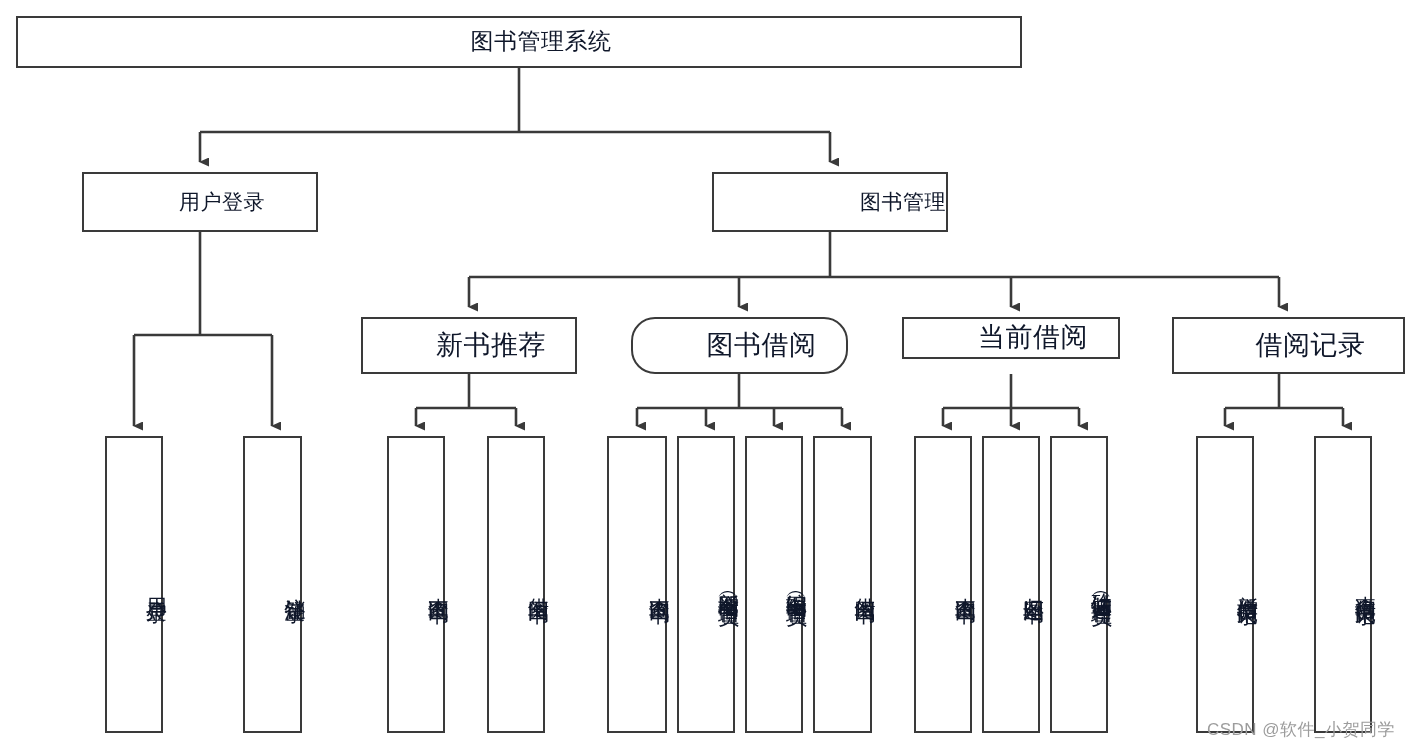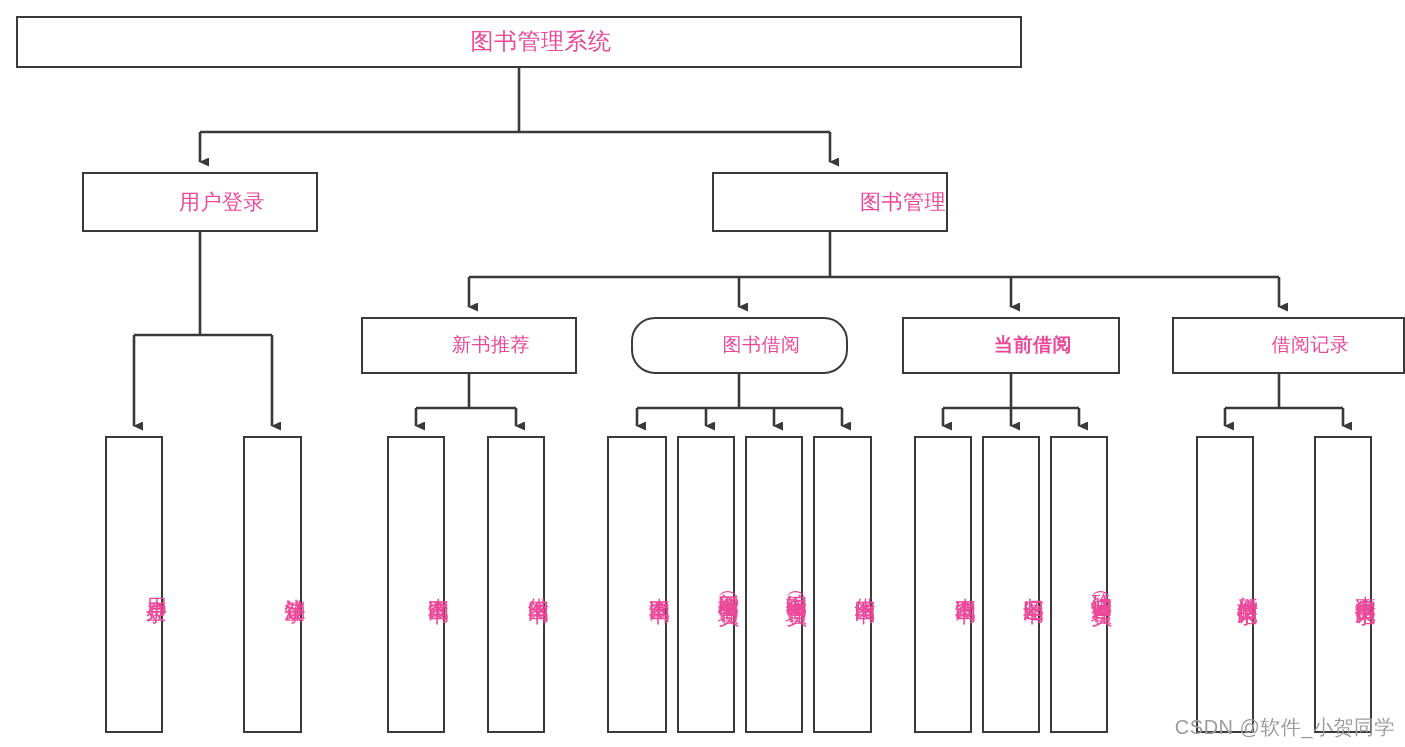--- a/index.html
+++ b/index.html
@@ -26,43 +26,43 @@
     pointer-events: none;
   }
   .node {
     position: absolute;
     box-sizing: border-box;
     border: 2px solid #3a3a3a;
     background: #ffffff;
     display: flex;
     align-items: center;
     justify-content: center;
-    color: #ec4899;
+    color: #0f172a;
     padding-left: 44px;
   }
   .node-label {
     text-align: center;
     line-height: 1.18;
     letter-spacing: 0.5px;
   }
   .level-0 .node-label { font-size: 23px; }
   .level-1 .node-label { font-size: 21px; }
-  .level-2 .node-label { font-size: 19px; }
+  .level-2 .node-label { font-size: 27px; }
   .leaf .node-label {
     font-size: 21px;
     writing-mode: vertical-rl;
     text-orientation: upright;
     letter-spacing: 2px;
     white-space: nowrap;
   }
   #watermark {
     position: absolute;
     right: 10px;
     bottom: 6px;
-    font-size: 20px;
+    font-size: 17px;
     color: #9c9c9c;
     white-space: nowrap;
     letter-spacing: 0.5px;
   }
 </style>
 </head>
 <body>
 
 <div id="diagram-root">
 
@@ -128,21 +128,21 @@
   <div class="node level-1" style="left:712px; top:172px; width:236px; height:60px;justify-content:flex-end;">
     <span class="node-label">图书管理</span>
   </div>
 
   <div class="node level-2" style="left:361px; top:317px; width:216px; height:57px;">
     <span class="node-label">新书推荐</span>
   </div>
   <div class="node level-2" style="left:631px; top:317px; width:217px; height:57px;border-radius:24px;">
     <span class="node-label">图书借阅</span>
   </div>
-  <div class="node level-2" style="left:902px; top:317px; width:218px; height:57px;font-weight:bold;">
+  <div class="node level-2" style="left:902px; top:317px; width:218px; height:42px;">
     <span class="node-label">当前借阅</span>
   </div>
   <div class="node level-2" style="left:1172px; top:317px; width:233px; height:57px;">
     <span class="node-label">借阅记录</span>
   </div>
 
   <div class="node leaf" style="left:105px; top:436px; width:58px; height:297px;">
     <span class="node-label">用户登录</span>
   </div>
   <div class="node leaf" style="left:243px; top:436px; width:59px; height:297px;">

